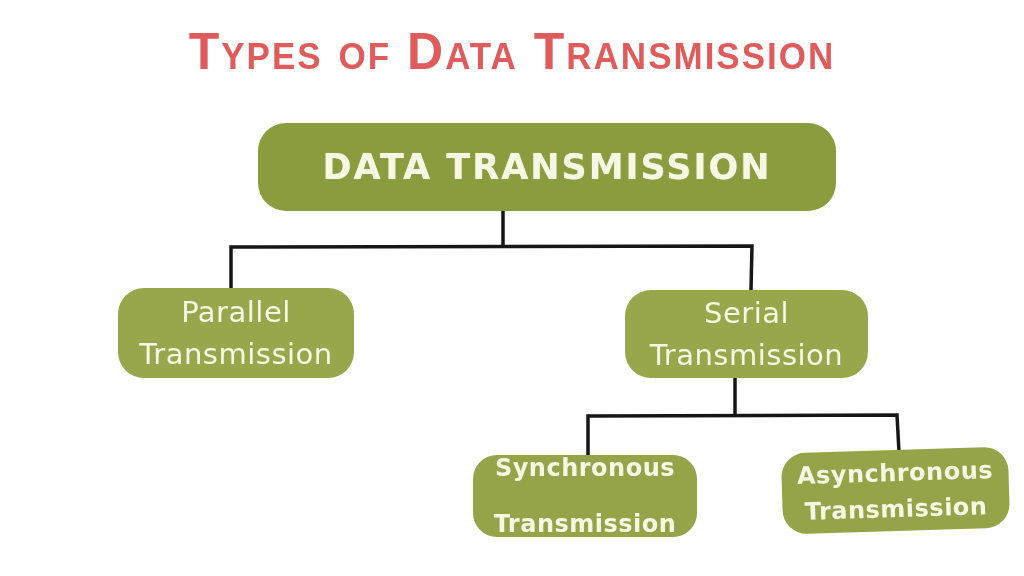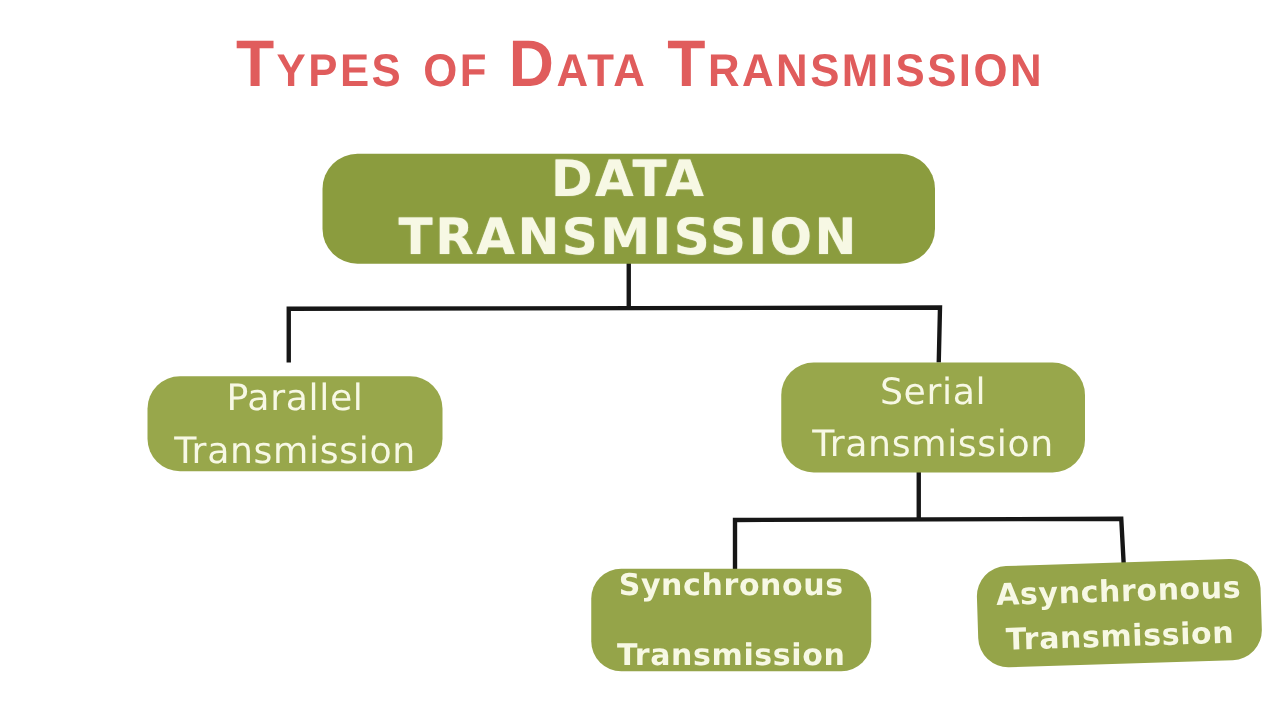--- a/index.html
+++ b/index.html
@@ -54,38 +54,38 @@
     display:flex;
     flex-direction:column;
     align-items:center;
     justify-content:center;
     color:var(--node-text);
     text-align:center;
     box-sizing:border-box;
   }
   .node-root{
     left:258px; top:123px;
-    width:490px; height:88px;
+    width:578px; height:88px;
     background:var(--root-fill);
     border-radius:28px;
-    font-size:40px;
+    font-size:35px;
     font-weight:800;
     letter-spacing:2px;
     text-transform:uppercase;
     text-shadow:0 0 1px rgba(255,255,255,0.6);
   }
   .node-child{
     background:var(--child-fill);
     border-radius:26px;
     font-size:29px;
     font-weight:400;
     line-height:42px;
     letter-spacing:0.5px;
   }
-  .node-parallel{ left:118px; top:301px; width:236px; height:76px; }
+  .node-parallel{ left:118px; top:288px; width:236px; height:90px; }
   .node-serial{   left:625px; top:290px; width:243px; height:88px; }
   .node-leaf{
     background:var(--leaf-fill);
     border-radius:24px;
     font-size:24px;
     font-weight:700;
     line-height:36px;
     letter-spacing:0.5px;
   }
   .node-sync{  left:473px; top:455px; width:224px; height:82px;gap:20px; }

